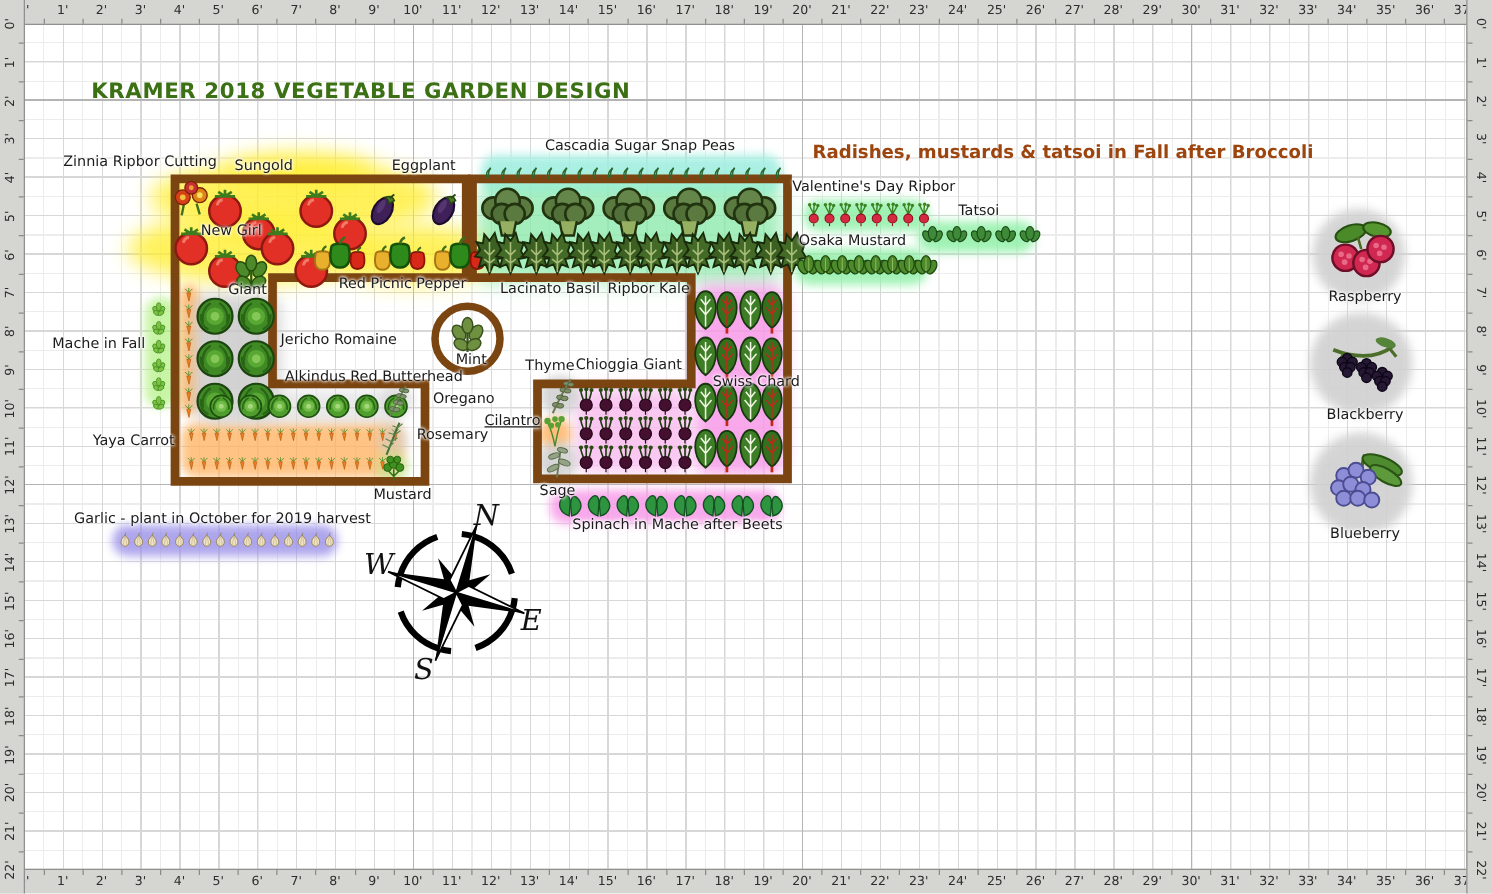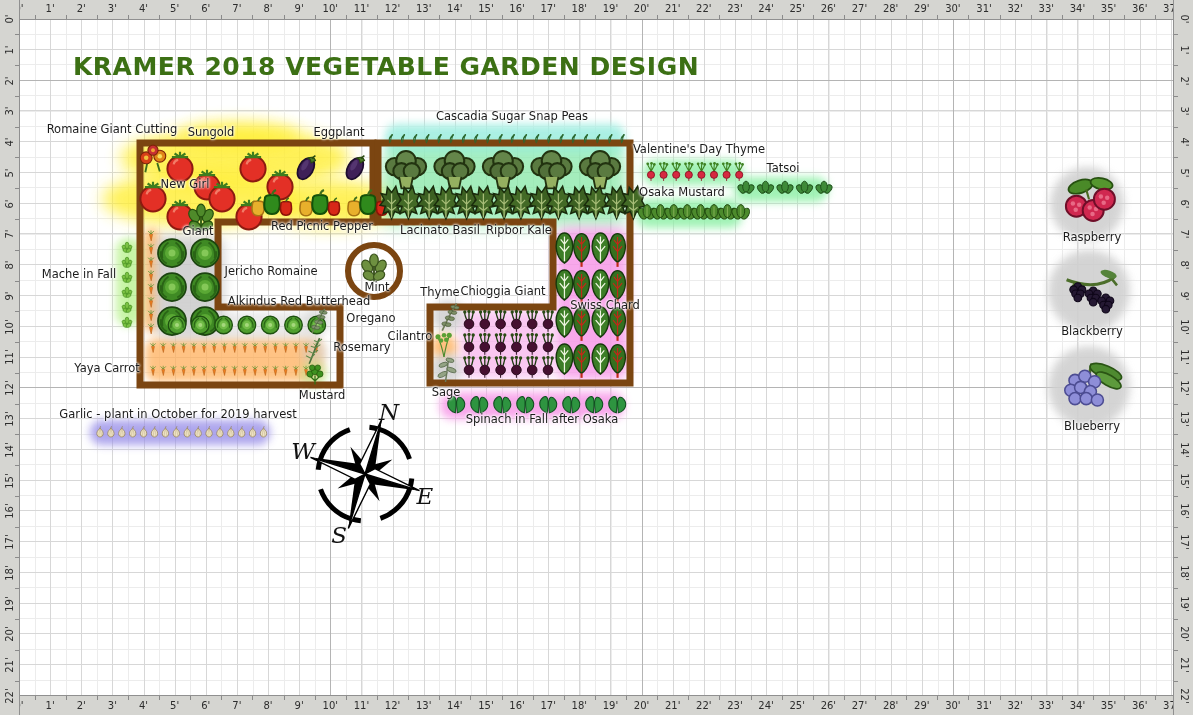--- a/index.html
+++ b/index.html
@@ -24,21 +24,21 @@
   .rl{position:absolute;font-size:10px;color:#2d2d2d;transform:translateX(-50%);white-space:nowrap;}
   #ruler-top .rl{top:3px;} #ruler-bottom .rl{top:4px;}
   .rlv{position:absolute;font-size:10px;color:#2d2d2d;white-space:nowrap;}
   #ruler-left .rlv{left:9px;transform:translate(-50%,-50%) rotate(-90deg);}
   #ruler-right .rlv{left:10px;transform:translate(-50%,-50%) rotate(90deg);}
   .tickh{position:absolute;width:1px;height:4px;background:#8a8a8a;}
   #ruler-top .tickh{bottom:0;} #ruler-bottom .tickh{top:0;}
   .tickv{position:absolute;height:1px;width:4px;background:#8a8a8a;}
   #ruler-left .tickv{right:0;} #ruler-right .tickv{left:0;}
   
-  #title{position:absolute;left:73px;top:52px;font-size:25px;font-weight:bold;letter-spacing:.5px;z-index:30;white-space:nowrap;}
+  #title{position:absolute;left:73px;top:63px;font-size:17px;font-weight:bold;letter-spacing:.5px;z-index:30;white-space:nowrap;}
   #fall-note{position:absolute;left:650px;top:114px;font-size:14.5px;font-weight:bold;z-index:30;white-space:nowrap;}
   .plabel{position:absolute;transform:translate(-50%,-50%);font-size:11.5px;color:#1b1b1b;
     white-space:nowrap;z-index:30;text-shadow:0 0 3px #fff,0 0 3px #fff,0 0 2px #fff;}
 </style>
 </head>
 <body>
 
 <div id="app">
   <div id="canvas"></div>
 
@@ -1461,48 +1461,49 @@
       <g font-family="'DejaVu Serif',serif" font-style="italic" font-size="23" fill="#111" text-anchor="middle">
         <text x="24" y="-54">N</text>
         <text x="60" y="30">E</text>
         <text x="-26" y="69">S</text>
         <text x="-62" y="-15">W</text>
       </g>
     </g>
   </svg>
 
   <div id="title" style="color: rgb(60, 112, 20);">KRAMER 2018 VEGETABLE GARDEN DESIGN</div>
+  <div id="fall-note" style="color: rgb(157, 69, 14);">Radishes, mustards &amp; tatsoi in Fall after Broccoli</div>
   <div id="labels">
-      <div class="plabel" style="left: 112px; top: 129px;">Romaine Giant Cutting</div>
+      <div class="plabel" style="left: 112px; top: 129px;">Zinnia Ripbor Cutting</div>
       <div class="plabel" style="left: 211px; top: 132px; text-align: right;">Sungold</div>
       <div class="plabel" style="left: 339px; top: 132px;">Eggplant</div>
       <div class="plabel" style="left: 512px; top: 116px;">Cascadia Sugar Snap Peas</div>
-      <div class="plabel" style="left: 699px; top: 149px;">Valentine's Day Thyme</div>
+      <div class="plabel" style="left: 699px; top: 149px;">Valentine's Day Ripbor</div>
       <div class="plabel" style="left: 783px; top: 168px;">Tatsoi</div>
       <div class="plabel" style="left: 682px; top: 192px;">Osaka Mustard</div>
       <div class="plabel" style="left: 185px; top: 184px;">New Girl</div>
       <div class="plabel" style="left: 198px; top: 231px;">Giant</div>
       <div class="plabel" style="left: 322px; top: 226px;">Red Picnic Pepper</div>
       <div class="plabel" style="left: 440px; top: 230px;">Lacinato Basil</div>
       <div class="plabel" style="left: 519px; top: 230px;">Ripbor Kale</div>
       <div class="plabel" style="left: 79px; top: 274px;">Mache in Fall</div>
       <div class="plabel" style="left: 271px; top: 271px;">Jericho Romaine</div>
       <div class="plabel" style="left: 377px; top: 287px;">Mint</div>
       <div class="plabel" style="left: 299px; top: 301px;">Alkindus Red Butterhead</div>
       <div class="plabel" style="left: 440px; top: 292px;">Thyme</div>
       <div class="plabel" style="left: 503px; top: 291px;">Chioggia Giant</div>
       <div class="plabel" style="left: 590px; top: 305px; padding-left: 30px;">Swiss Chard</div>
       <div class="plabel" style="left: 371px; top: 318px;">Oregano</div>
-      <div class="plabel" style="left: 410px; top: 336px;">Cilantro</div>
+      <div class="plabel" style="left: 410px; top: 336px; text-decoration: underline;">Cilantro</div>
       <div class="plabel" style="left: 362px; top: 347px;">Rosemary</div>
-      <div class="plabel" style="left: 107px; top: 368px;">Yaya Carrot</div>
+      <div class="plabel" style="left: 107px; top: 352px;">Yaya Carrot</div>
       <div class="plabel" style="left: 322px; top: 395px;">Mustard</div>
       <div class="plabel" style="left: 446px; top: 392px;">Sage</div>
       <div class="plabel" style="left: 178px; top: 414px;">Garlic - plant in October for 2019 harvest</div>
-      <div class="plabel" style="left: 542px; top: 419px;">Spinach in Fall after Osaka</div>
+      <div class="plabel" style="left: 542px; top: 419px;">Spinach in Mache after Beets</div>
       <div class="plabel" style="left: 1092px; top: 237px;">Raspberry</div>
       <div class="plabel" style="left: 1092px; top: 331px;">Blackberry</div>
       <div class="plabel" style="left: 1092px; top: 426px;">Blueberry</div>
     </div>
 
   <div id="ruler-top" class="ruler">
       <span class="rl" style="left: 19px;">0'</span>
       <span class="rl" style="left: 50.13px;">1'</span>
       <span class="rl" style="left: 81.26px;">2'</span>
       <span class="rl" style="left: 112.39px;">3'</span>

